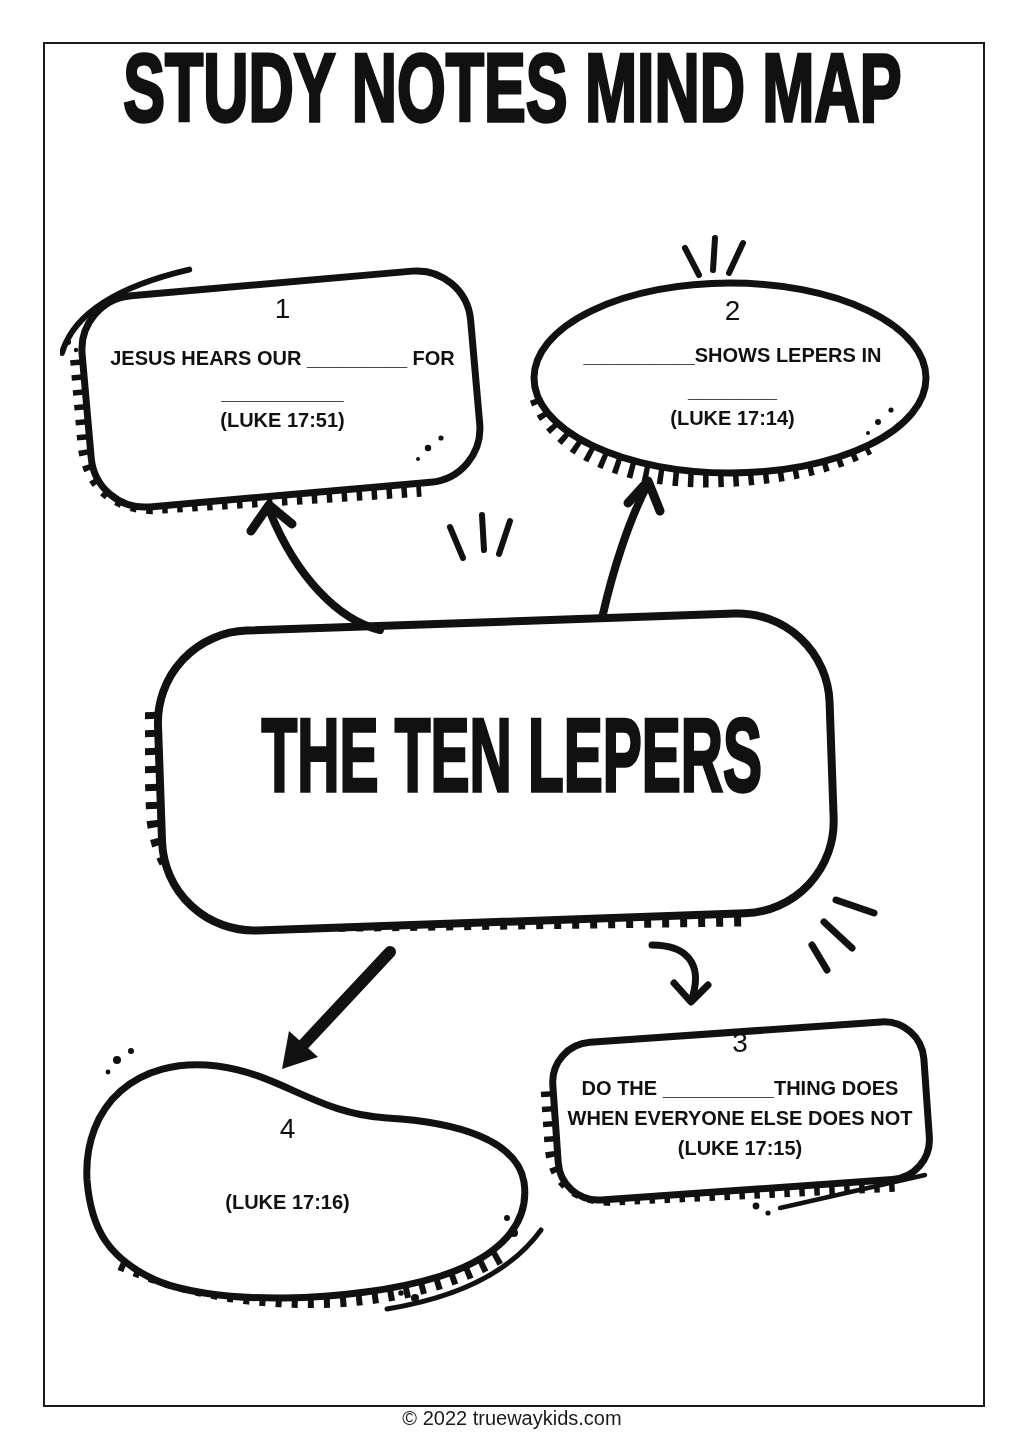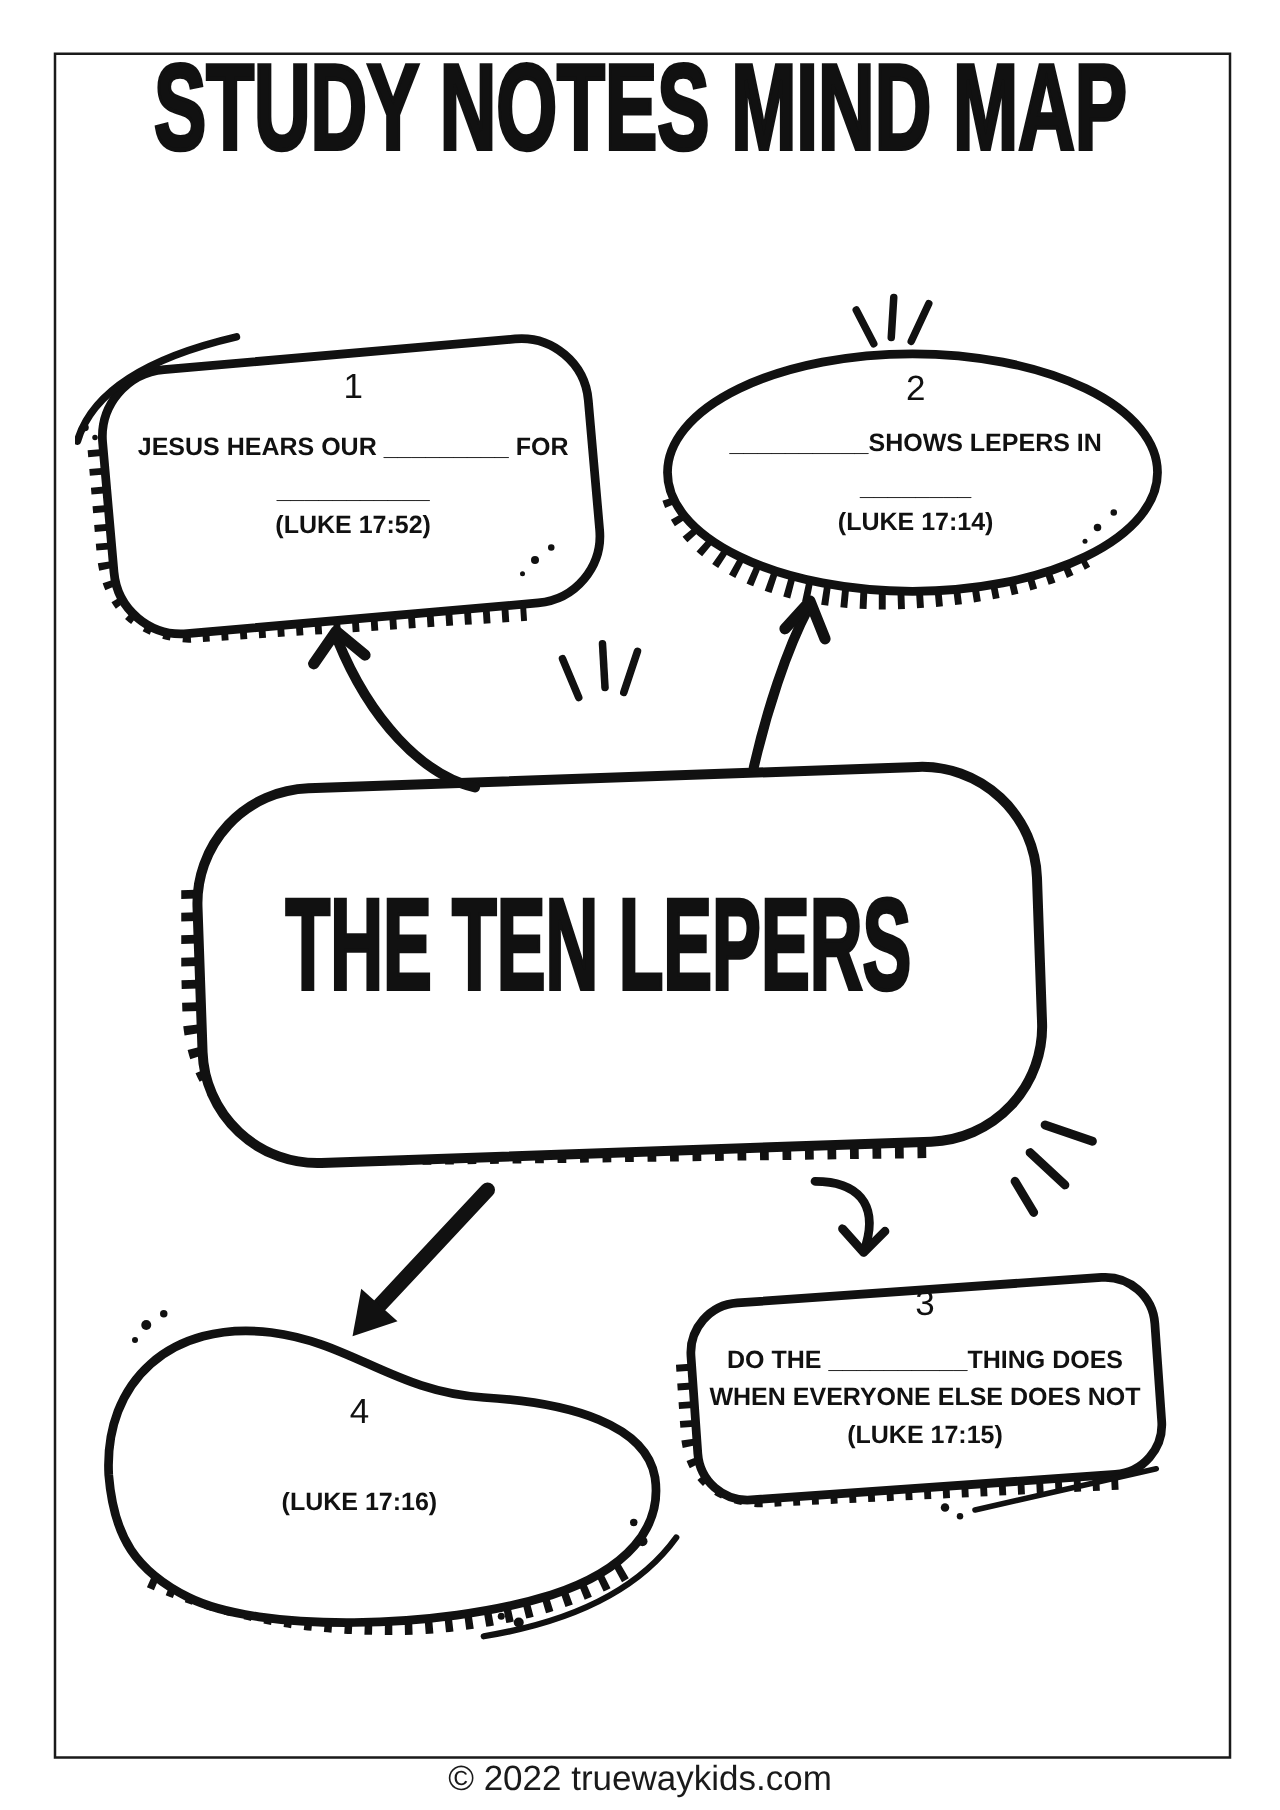--- a/index.html
+++ b/index.html
@@ -18,21 +18,21 @@
     font-weight:bold; color:#111;
     -webkit-text-stroke:2.5px #111;
     transform-origin:center;
   }
   .title-wrap {
     position:absolute; left:0; top:55px; width:100%; height:96px;
     display:flex; justify-content:center;
   }
   .title-wrap .display-font { font-size:72px; transform:scale(0.87,1.35); }
   .center-label {
-    position:absolute; left:0; top:116px; width:100%; text-align:left;
+    position:absolute; left:0; top:116px; width:100%; text-align:right;
   }
   .center-label .display-font { font-size:78px; transform:scale(0.75,1.33); }
   
   .bubble { position:absolute; }
   .bubble svg { position:absolute; left:0; top:0; display:block; }
   .btxt {
     position:absolute; left:0; width:100%; text-align:center;
     font-weight:bold; font-size:20px; line-height:24px; color:#111;
     white-space:nowrap;
   }
@@ -43,21 +43,21 @@
   .hatch   { fill:none; stroke:#111; stroke-width:17px; stroke-dasharray:5.5 9.5; }
   .hatch-big { fill:none; stroke:#111; stroke-width:20px; stroke-dasharray:7 11; }
   .accent  { fill:none; stroke:#111; stroke-linecap:round; }
   .arrow-line { fill:none; stroke:#111; stroke-linecap:round; stroke-linejoin:round; }
   .spark { fill:none; stroke:#111; stroke-width:6px; stroke-linecap:round; }
   .dot   { fill:#111; stroke:none; }
   .deco  { position:absolute; }
   
   .footer {
     position:absolute; left:0; top:1407px; width:100%;
-    text-align:center; font-size:28px; font-weight:400; color:#1a1a1a;
+    text-align:center; font-size:20px; font-weight:400; color:#1a1a1a;
   }
 </style>
 </head>
 <body>
 
 <div class="page">
 
   <div class="page-border"></div>
 
   <div class="title-wrap">
@@ -73,21 +73,21 @@
       </g>
       <circle class="dot" cx="8" cy="92" r="3"></circle>
       <circle class="dot" cx="16" cy="100" r="2.2"></circle>
       <circle class="dot" cx="368" cy="198" r="3.2"></circle>
       <circle class="dot" cx="381" cy="188" r="2.6"></circle>
       <circle class="dot" cx="358" cy="209" r="2"></circle>
     </svg>
     <div class="btxt bnum" style="top:44px">1</div>
     <div class="btxt" style="top:130px">___________</div>
     <div class="btxt" style="top:96px">JESUS HEARS OUR _________ FOR</div>
-    <div class="btxt" style="top:158px">(LUKE 17:52)</div>
+    <div class="btxt" style="top:158px">(LUKE 17:51)</div>
   </div>
 
   <div class="bubble" style="left:520px;top:270px;width:425px;height:225px;">
     <svg width="425" height="225" viewBox="0 0 425 225">
       <path class="hatch" d="M18,128 C34,176 100,210 190,209 C252,208 310,197 348,176"></path>
       <ellipse class="shape" cx="210" cy="108" rx="196" ry="95"></ellipse>
       <circle class="dot" cx="358" cy="152" r="3"></circle>
       <circle class="dot" cx="371" cy="140" r="2.6"></circle>
       <circle class="dot" cx="348" cy="163" r="2"></circle>
     </svg>

